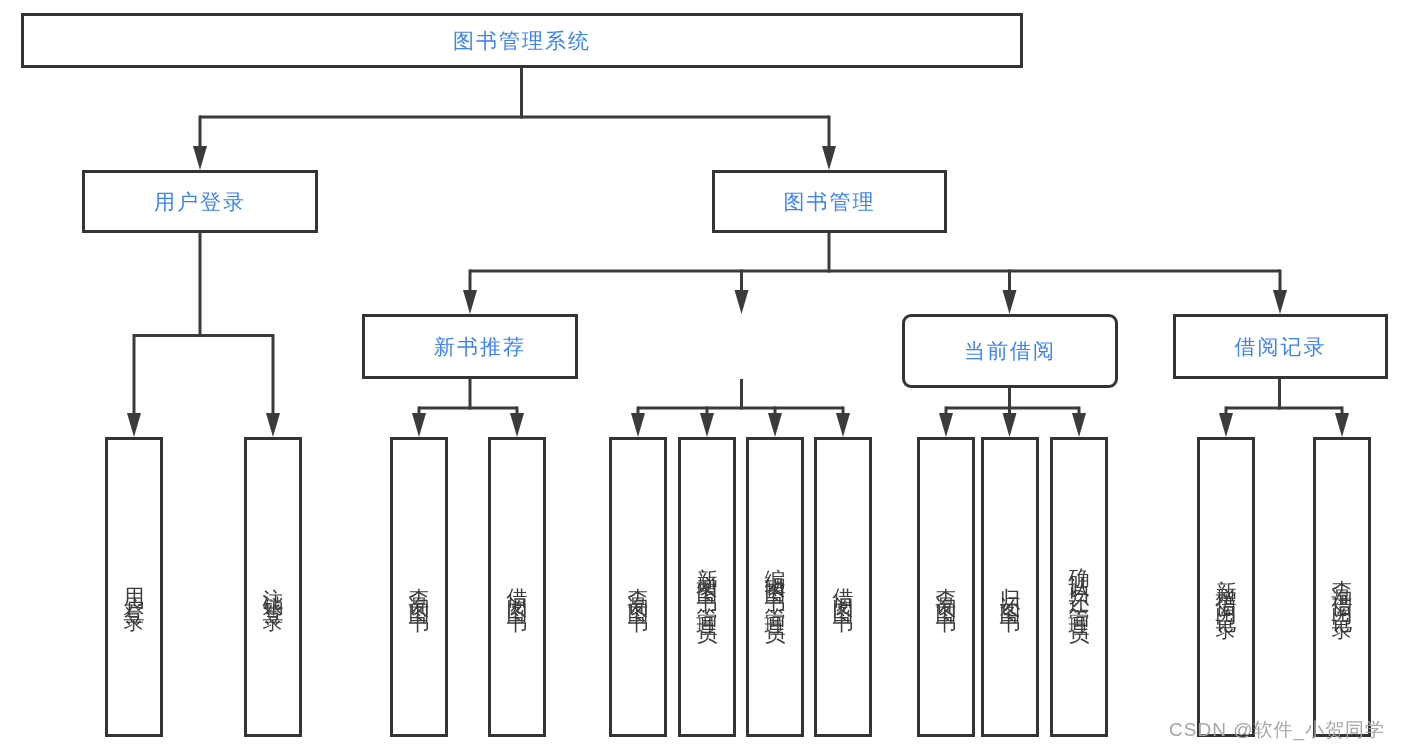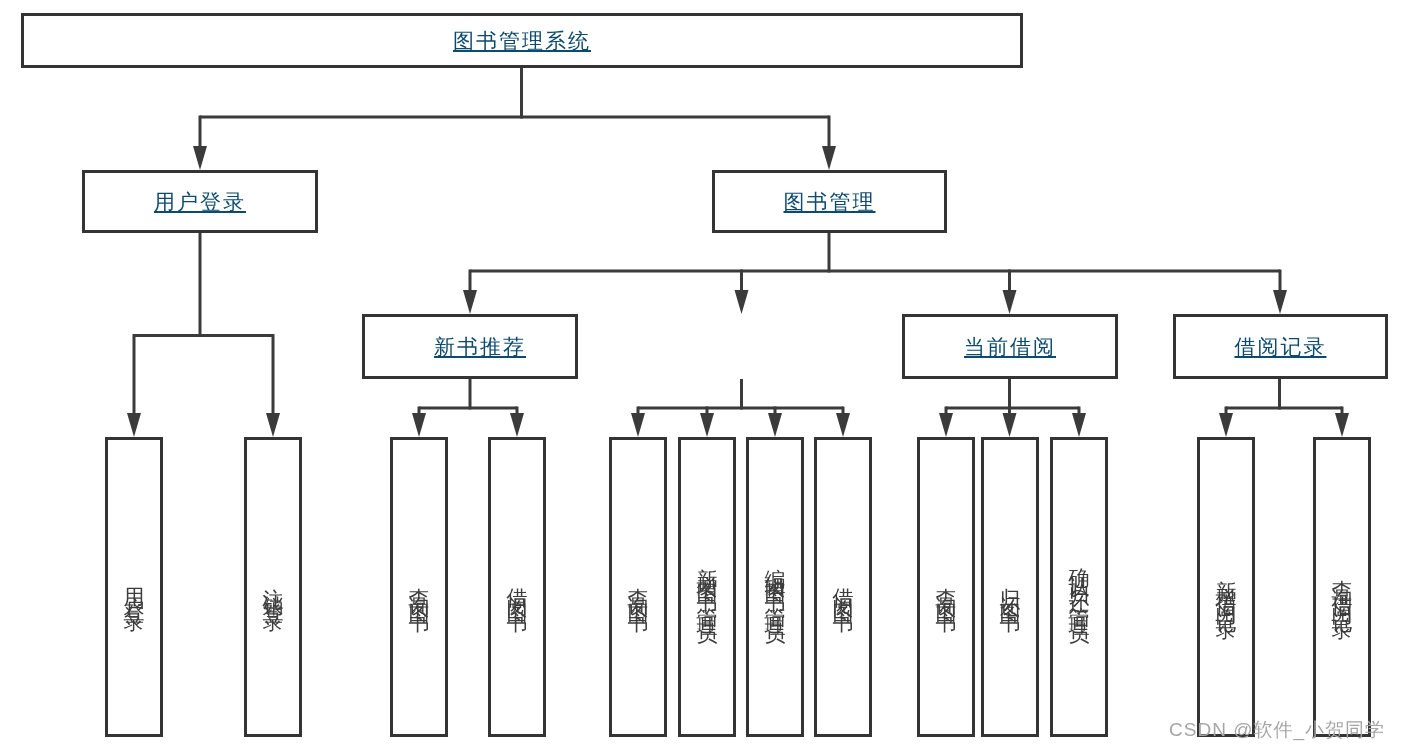--- a/index.html
+++ b/index.html
@@ -20,24 +20,23 @@
   .connectors polygon { fill: #3b3b3b; }
   .hbox {
     position: absolute;
     box-sizing: border-box;
     border: 3px solid #343434;
     background: #ffffff;
     display: flex;
     align-items: center;
     justify-content: center;
     font-size: 21px;
-    color: #0c4a6e;
+    color: #3b82f6;
     letter-spacing: 2px;
     z-index: 2;
-    text-decoration: underline;
   }
   .vbox {
     position: absolute;
     box-sizing: border-box;
     border: 3px solid #343434;
     background: #ffffff;
     display: flex;
     align-items: center;
     justify-content: center;
     width: 58px;
@@ -129,21 +128,21 @@
     <line x1="1342" y1="406.5" x2="1342" y2="420"></line>
     <polygon points="1335,413 1349,413 1342,437"></polygon>
   </svg>
 
   <div class="hbox" style="left:21px; top:13px; width:1002px; height:55px;">图书管理系统</div>
 
   <div class="hbox" style="left:82px; top:170px; width:236px; height:63px;">用户登录</div>
   <div class="hbox" style="left:712px; top:170px; width:235px; height:63px;">图书管理</div>
 
   <div class="hbox" style="left:362px; top:314px; width:216px; height:65px;padding-left:20px;">新书推荐</div>
-  <div class="hbox" style="left:902px; top:314px; width:216px; height:65px;">当前借阅</div>
+  <div class="hbox" style="left:902px; top:314px; width:216px; height:74px;border-radius:9px;">当前借阅</div>
   <div class="hbox" style="left:1173px; top:314px; width:215px; height:65px;">借阅记录</div>
 
   <div class="vbox" style="left:105px;">
     <span>用户登录</span>
   </div>
   <div class="vbox" style="left:244px;">
     <span>注销登录</span>
   </div>
 
   <div class="vbox" style="left:390px;">

